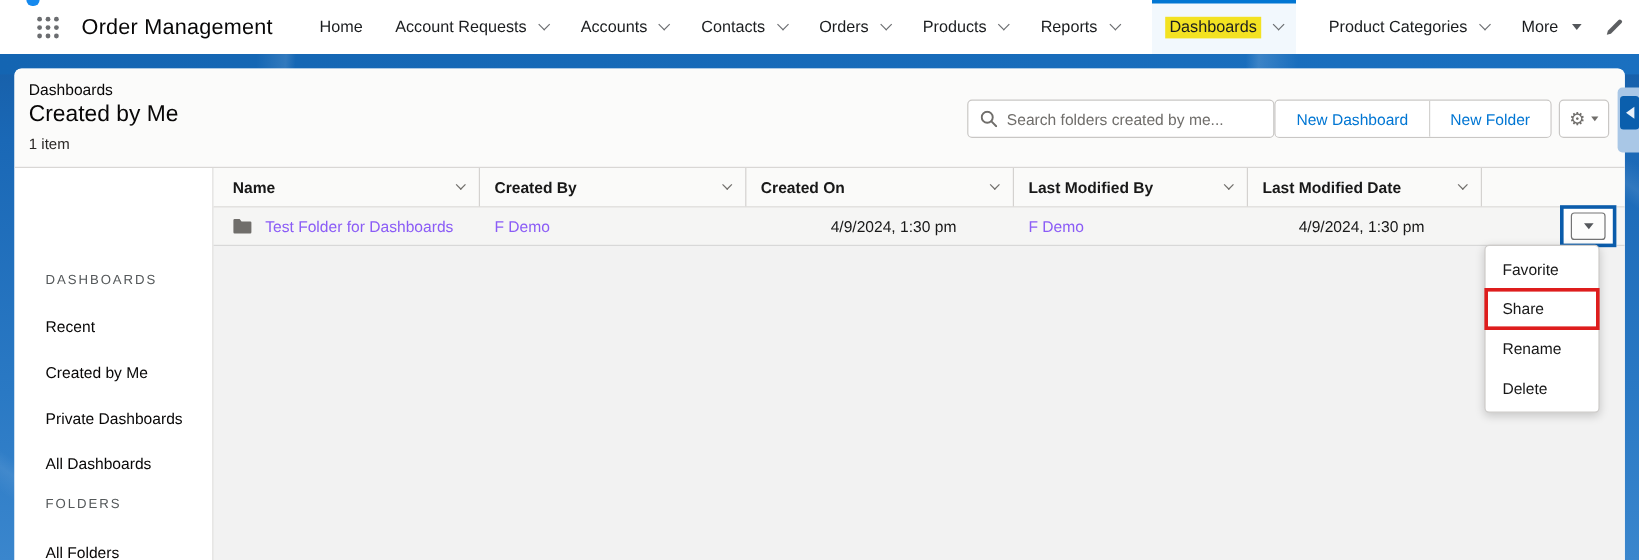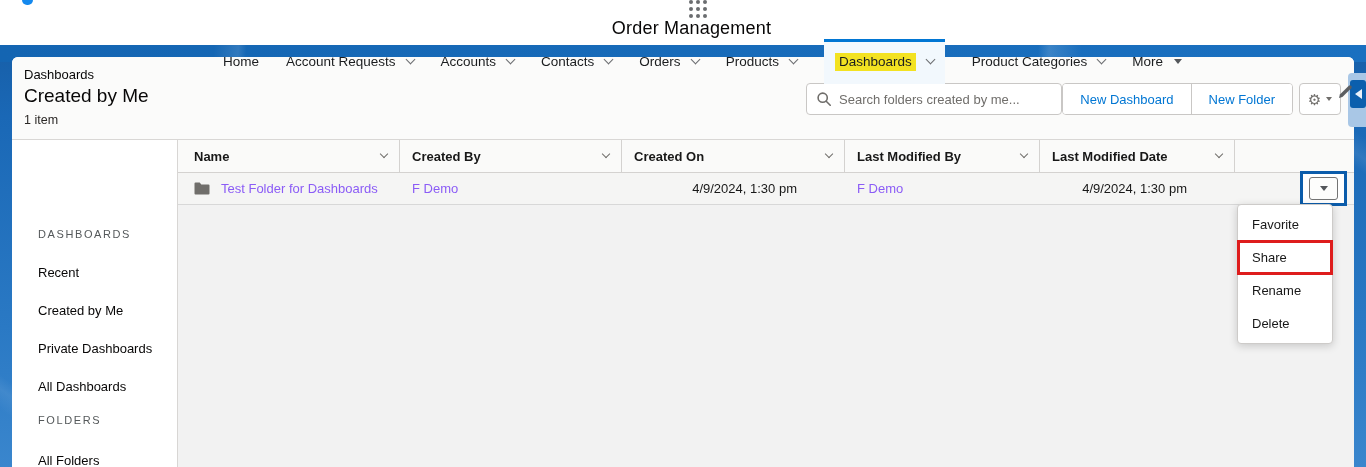--- a/index.html
+++ b/index.html
@@ -8,21 +8,21 @@
   .screen { position:relative; width:1366px; height:467px; overflow:hidden;
     background:
       radial-gradient(circle at 8% 150%, transparent 55%, rgba(255,255,255,.10) 56%, transparent 57.5%),
       radial-gradient(circle at 30% -40%, transparent 60%, rgba(255,255,255,.08) 61%, transparent 62.5%),
       radial-gradient(circle at 70% 160%, transparent 58%, rgba(255,255,255,.09) 59%, transparent 60.5%),
       radial-gradient(circle at 99% 10%, transparent 40%, rgba(255,255,255,.10) 41%, transparent 43%),
       linear-gradient(180deg,#15599f 0%, #1a68b6 25%, #2a79c4 70%, #3a86cd 100%);
   }
 
   
-  .topnav { position:absolute; left:0; top:0; width:1366px; height:45px; background:#fff; display:flex; align-items:center; z-index:10;flex-direction:column; }
+  .topnav { position:absolute; left:0; top:0; width:1366px; height:45px; background:#fff; display:flex; align-items:center; z-index:10; }
   .logo-artifact { position:absolute; left:22px; top:0; width:11px; height:5px; background:#1589ee; border-radius:0 0 6px 6px; }
   .waffle-btn { position:relative; margin-left:31px; width:20px; height:20px; background:none; border:none; cursor:pointer; }
   .waffle { display:grid; grid-template-columns:repeat(3,4px); grid-auto-rows:4px; gap:3px; }
   .waffle i { width:4px; height:4px; border-radius:50%; background:#6b6d70; }
   .app-name { margin-left:17px; font-size:18px; color:#080707; letter-spacing:.2px; white-space:nowrap; }
   .tabs { display:flex; align-items:center; height:45px; margin-left:39px; gap:27px; flex:1; }
   .nav-item { display:flex; align-items:center; gap:11px; height:45px; font-size:13.5px; color:#1b1d1f; cursor:pointer; text-decoration:none; white-space:nowrap; }
   .nav-item.active { background:#f2f8fd; box-shadow:inset 0 3px 0 #0176d3; padding:0 11px; }
   .hl { background:#f3e221; padding:1px 4px 2px 4px; }
   .chev { width:7px; height:7px; border-right:1.6px solid #6b6d70; border-bottom:1.6px solid #6b6d70; transform:rotate(45deg); margin-top:-4px; }
@@ -131,20 +131,24 @@
           <span class="chev"></span>
         </a>
       <a class="nav-item">
           <span>Orders</span>
           <span class="chev"></span>
         </a>
       <a class="nav-item">
           <span>Products</span>
           <span class="chev"></span>
         </a>
+      <a class="nav-item">
+          <span>Reports</span>
+          <span class="chev"></span>
+        </a>
       <a class="nav-item active">
           <span class="hl">Dashboards</span>
           <span class="chev"></span>
         </a>
       <a class="nav-item">
           <span>Product Categories</span>
           <span class="chev"></span>
         </a>
       <a class="nav-item">
           <span>More</span>

